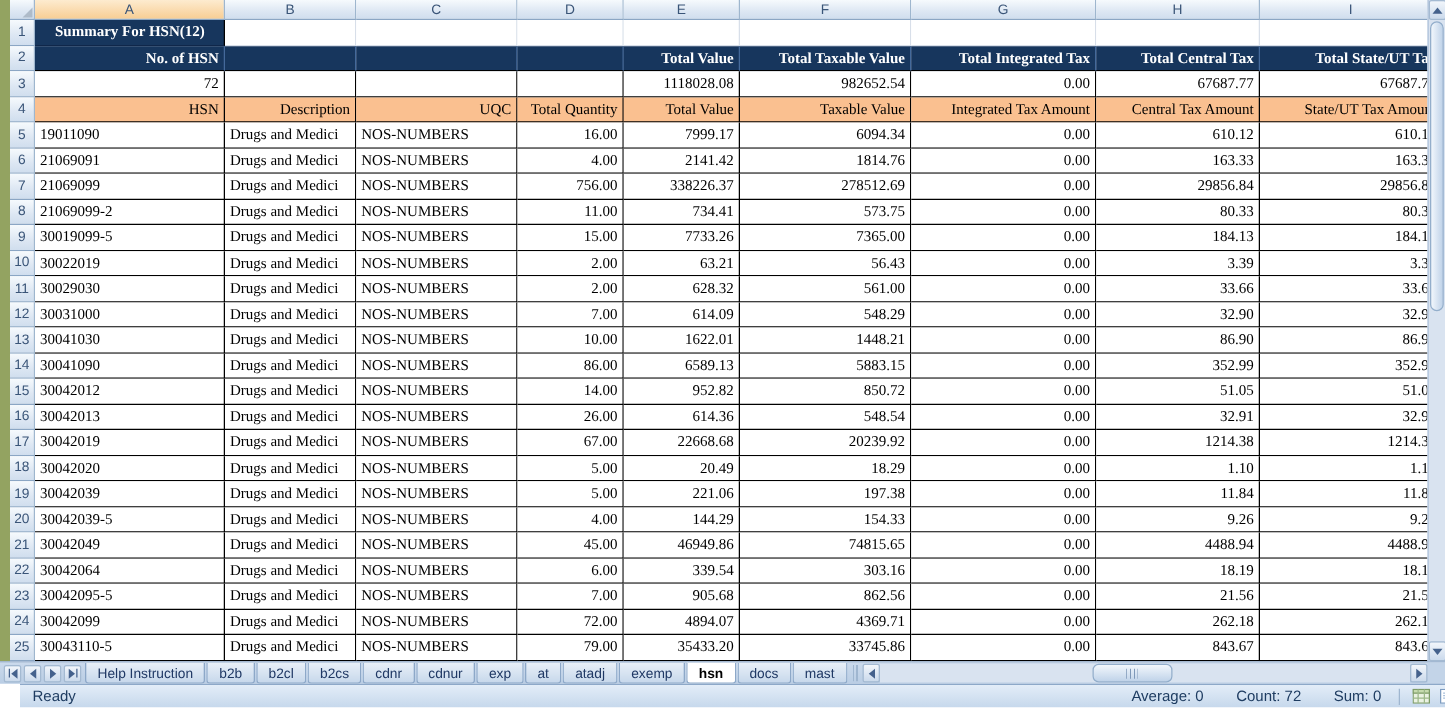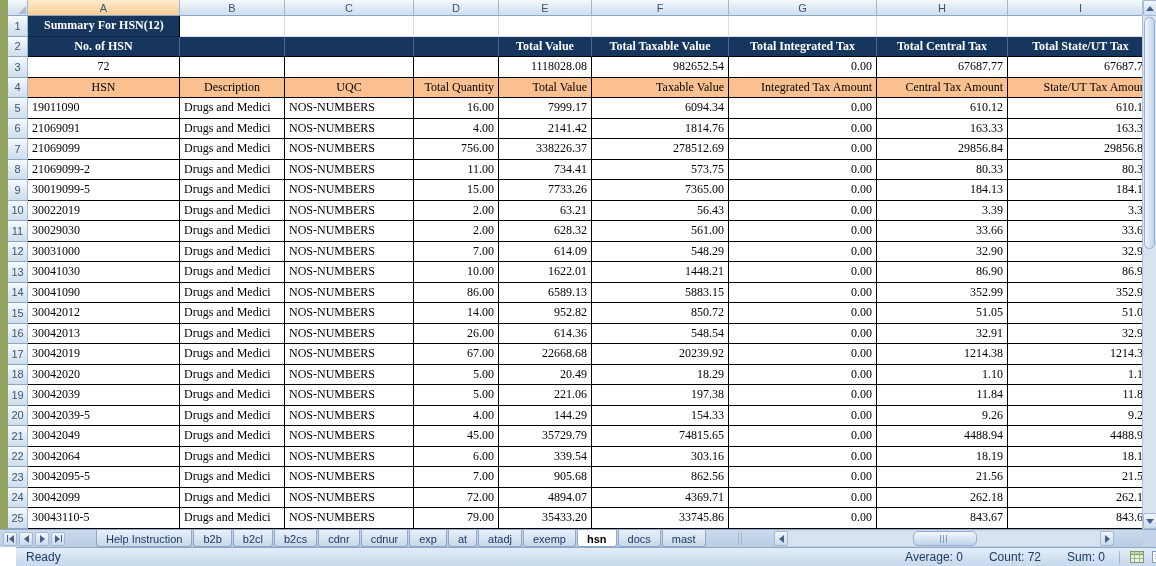--- a/index.html
+++ b/index.html
@@ -30,40 +30,40 @@
                 border-left:8px solid transparent; border-bottom:8px solid #AEBBC9; }
 
   
   td.plain { border-right:1px solid #D8DFE9; border-bottom:1px solid #D8DFE9; background:#fff; }
   td.navy  { background:#17365D; color:#fff; font-weight:bold;
              border-right:1px solid #44699A; border-bottom:1px solid #000; }
   td.title-cell { background:#17365D; color:#fff; font-weight:bold;
                   border-right:1px solid #000; border-bottom:1px solid #10274a; text-align:left;padding-left:16px; }
   td.cell  { background:#fff; border-right:1px solid #000; border-bottom:1px solid #000; }
   td.peach { background:#FAC090; border-right:1px solid #000; border-bottom:1px solid #000; }
-  .al { text-align:left; } .ac { text-align:center; } .ar { text-align:right; }
+  .al { text-align:left; } .ac { text-align:right; } .ar { text-align:right; }
 
   
   .vscroll { position:absolute; left:1142px; top:0; width:14px; height:529px;
              background:#D9E3F0; border-left:1px solid #AEC2DA; }
   .sbtn { position:absolute; left:0; width:14px; height:16px;
           background:linear-gradient(#F2F6FB,#CBDAEC); border:1px solid #A4BAD2;
           border-radius:2px; display:flex; align-items:center; justify-content:center; }
   .vscroll .up { top:0; } .vscroll .down { bottom:0; }
   .v-thumb { position:absolute; left:1px; right:1px; top:17px; height:232px;
              background:linear-gradient(90deg,#F2F7FC,#C0D3E9); border:1px solid #93AECB; border-radius:6px; }
   .tri-up    { width:0;height:0;border-left:4px solid transparent;border-right:4px solid transparent;border-bottom:5px solid #44618C; }
   .tri-down  { width:0;height:0;border-left:4px solid transparent;border-right:4px solid transparent;border-top:5px solid #44618C; }
   .tri-left  { width:0;height:0;border-top:4px solid transparent;border-bottom:4px solid transparent;border-right:5px solid #44618C; }
   .tri-right { width:0;height:0;border-top:4px solid transparent;border-bottom:4px solid transparent;border-left:5px solid #44618C; }
 
   
   .tabbar { position:absolute; left:0; top:529px; width:1156px; height:18px;
             background:linear-gradient(#CBDAEC,#B9CDE4); border-top:1px solid #8DA8C8;
-            display:flex; align-items:stretch;gap:28px; }
+            display:flex; align-items:stretch; }
   .tabnav { display:flex; align-items:center; gap:2px; padding:0 3px; }
   .navbtn { width:14px; height:14px; display:flex; align-items:center; justify-content:center; gap:1px;
             background:linear-gradient(#F2F6FB,#CBDAEC); border:1px solid #A4BAD2; border-radius:2px; }
   .navbtn .bar { width:1px; height:7px; background:#44618C; }
   .tabs { display:flex; align-items:stretch; flex:0 0 612px; max-width:612px; overflow:hidden; }
   .tab { padding:2px 9px 0; margin-right:1px; background:linear-gradient(#E9F0F8,#C7D8EB);
          border:1px solid #8DA8C8; border-top:none; border-radius:0 0 3px 3px;
          font-size:11px; color:#1F3864; display:flex; align-items:center; white-space:nowrap; }
   .tab.active { background:#FFFFFF; color:#000; font-weight:bold; }
   .tab-split { width:6px; background:repeating-linear-gradient(90deg,#9FB6D0 0 1px,transparent 1px 3px);
@@ -373,21 +373,21 @@
       <td class="cell ar">0.00</td>
       <td class="cell ar">9.26</td>
       <td class="cell ar">9.26</td>
     </tr>
           <tr>
       <td class="rowhdr">21</td>
       <td class="cell al">30042049</td>
       <td class="cell al">Drugs and Medici</td>
       <td class="cell al">NOS-NUMBERS</td>
       <td class="cell ar">45.00</td>
-      <td class="cell ar">35729.79</td>
+      <td class="cell ar">46949.86</td>
       <td class="cell ar">74815.65</td>
       <td class="cell ar">0.00</td>
       <td class="cell ar">4488.94</td>
       <td class="cell ar">4488.94</td>
     </tr>
           <tr>
       <td class="rowhdr">22</td>
       <td class="cell al">30042064</td>
       <td class="cell al">Drugs and Medici</td>
       <td class="cell al">NOS-NUMBERS</td>

